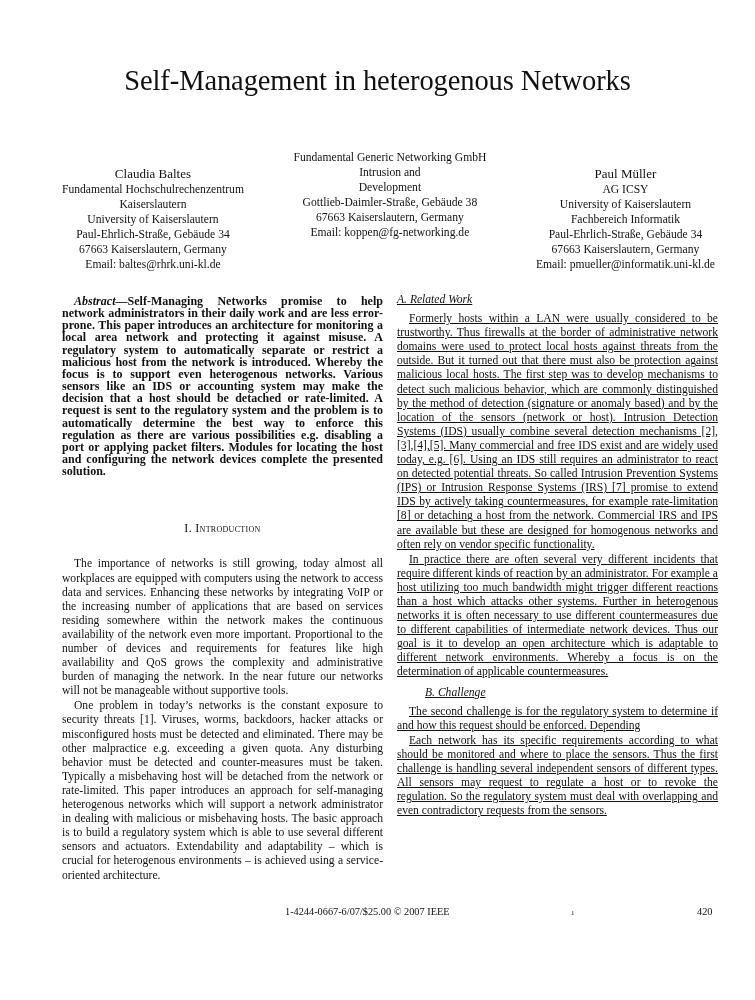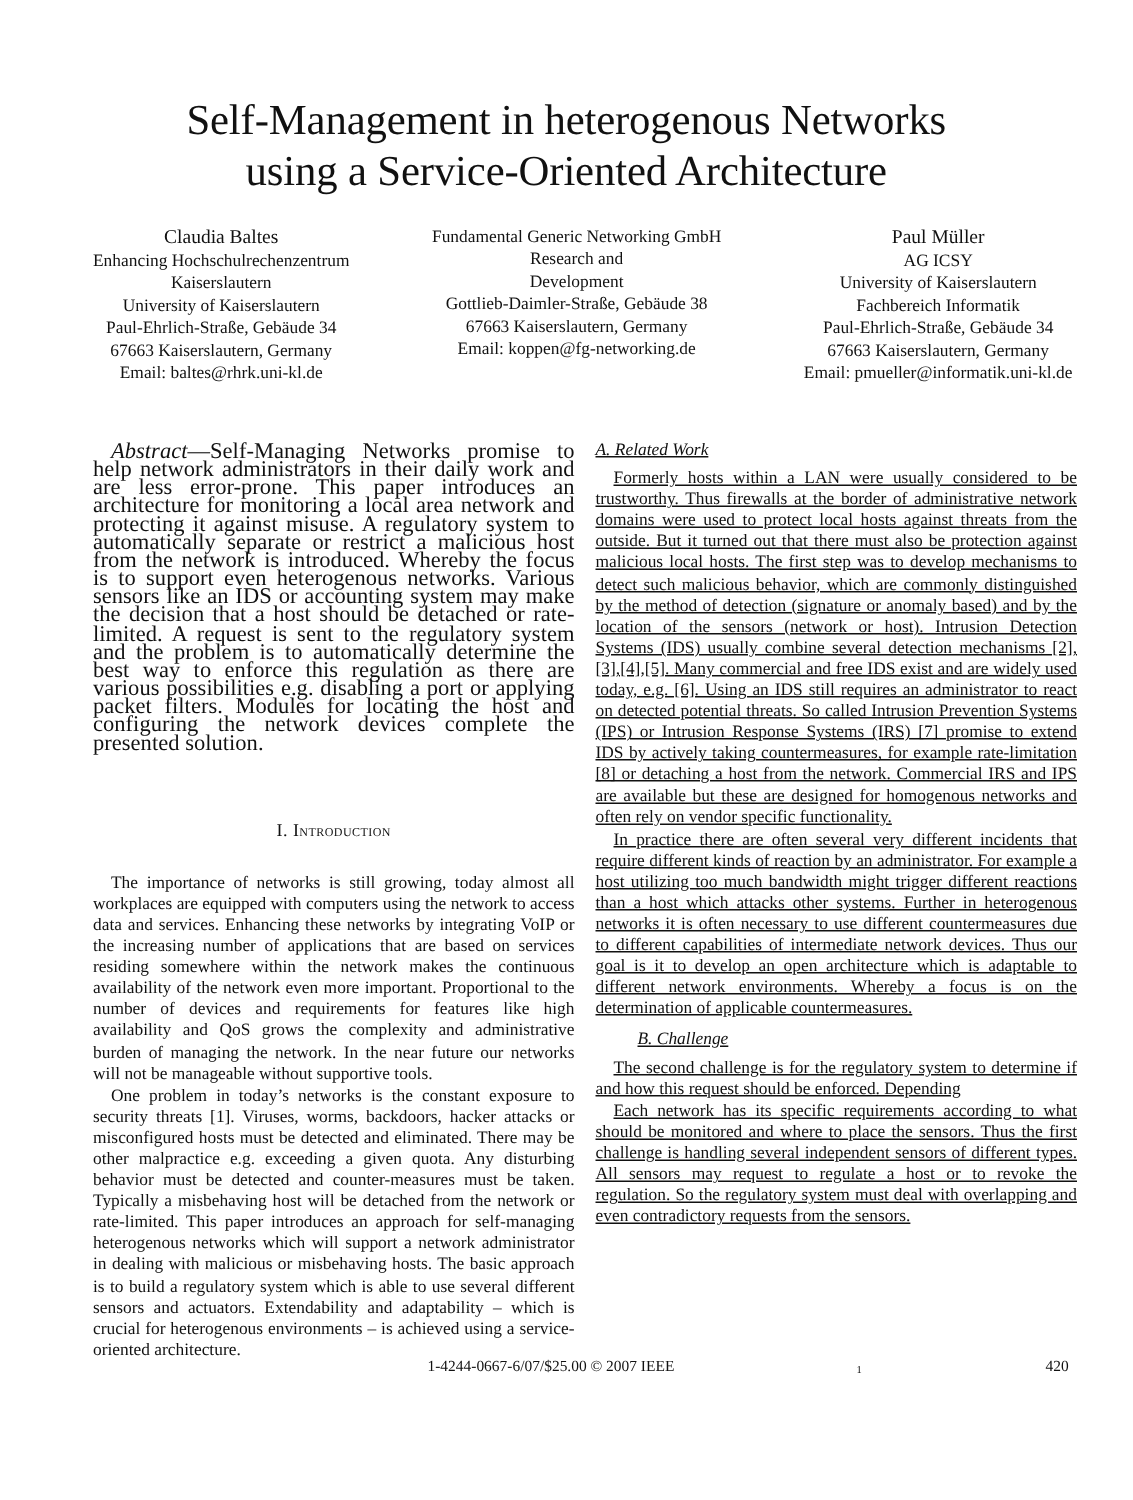--- a/index.html
+++ b/index.html
@@ -12,30 +12,30 @@
     text-align: center; font-size: 28.5px; line-height: 34px; font-weight: normal;
     margin: 0; letter-spacing: -0.1px;
   }
   .authors {
     position: absolute; top: 150px; left: 62px; width: 653px;
     display: flex; justify-content: space-between;
   }
   .author {
     text-align: center; font-size: 11.6px; line-height: 15px;
   }
-  .author .name { font-size: 13px; line-height: 16px; margin-bottom: 0px; }
+  .author .name { font-size: 13px; line-height: 16px; margin-bottom: 0px; margin-top: 16px; }
   .author div { white-space: nowrap; }
   .col {
     position: absolute; width: 321px; font-size: 11.6px; line-height: 14.1px;
     text-align: justify;
   }
   .col.left { left: 62px; top: 295px; }
   .col.right { left: 397px; top: 293px; text-decoration: underline; }
   .abstract {
-    font-weight: normal; font-size: 15px; line-height: 12.15px; margin: 0;
+    font-weight: bold; font-size: 12px; line-height: 12.15px; margin: 0;
     text-indent: 12px; text-align: justify; letter-spacing: 0.02px;
   }
   .abstract .lead { font-style: italic; }
   .section-heading {
     text-align: center; font-size: 12px; margin: 44px 0 22px 0; font-variant: small-caps;
     letter-spacing: 0.3px;
   }
   .para { margin: 0; text-indent: 12px; }
   .subheading { font-style: italic; margin: 0 0 5px 0; font-size: 11.6px; }
   .subheading.b { margin-top: 6px; margin-left: 28px; }
@@ -45,36 +45,35 @@
   }
   .footer .copyright { position: absolute; left: 285px; }
   .footer .pnum-small { position: absolute; left: 571px; font-size: 7px; top: 3px; }
   .footer .pnum { position: absolute; left: 697px; }
 </style>
 </head>
 <body>
 
 <h1 class="title">
   <div>Self-Management in heterogenous Networks</div>
-  <div>using a Service-Oriented Architecture</div>
 </h1>
 
 <div class="authors">
   <div class="author">
     <div class="name">Claudia Baltes</div>
-    <div>Enhancing Hochschulrechenzentrum</div>
+    <div>Fundamental Hochschulrechenzentrum</div>
     <div>Kaiserslautern</div>
     <div>University of Kaiserslautern</div>
     <div>Paul-Ehrlich-Straße, Gebäude 34</div>
     <div>67663 Kaiserslautern, Germany</div>
     <div>Email: baltes@rhrk.uni-kl.de</div>
   </div>
   <div class="author">
     <div>Fundamental Generic Networking GmbH</div>
-    <div>Research and</div>
+    <div>Intrusion and</div>
     <div>Development</div>
     <div>Gottlieb-Daimler-Straße, Gebäude 38</div>
     <div>67663 Kaiserslautern, Germany</div>
     <div>Email: koppen@fg-networking.de</div>
   </div>
   <div class="author">
     <div class="name">Paul Müller</div>
     <div>AG ICSY</div>
     <div>University of Kaiserslautern</div>
     <div>Fachbereich Informatik</div>

